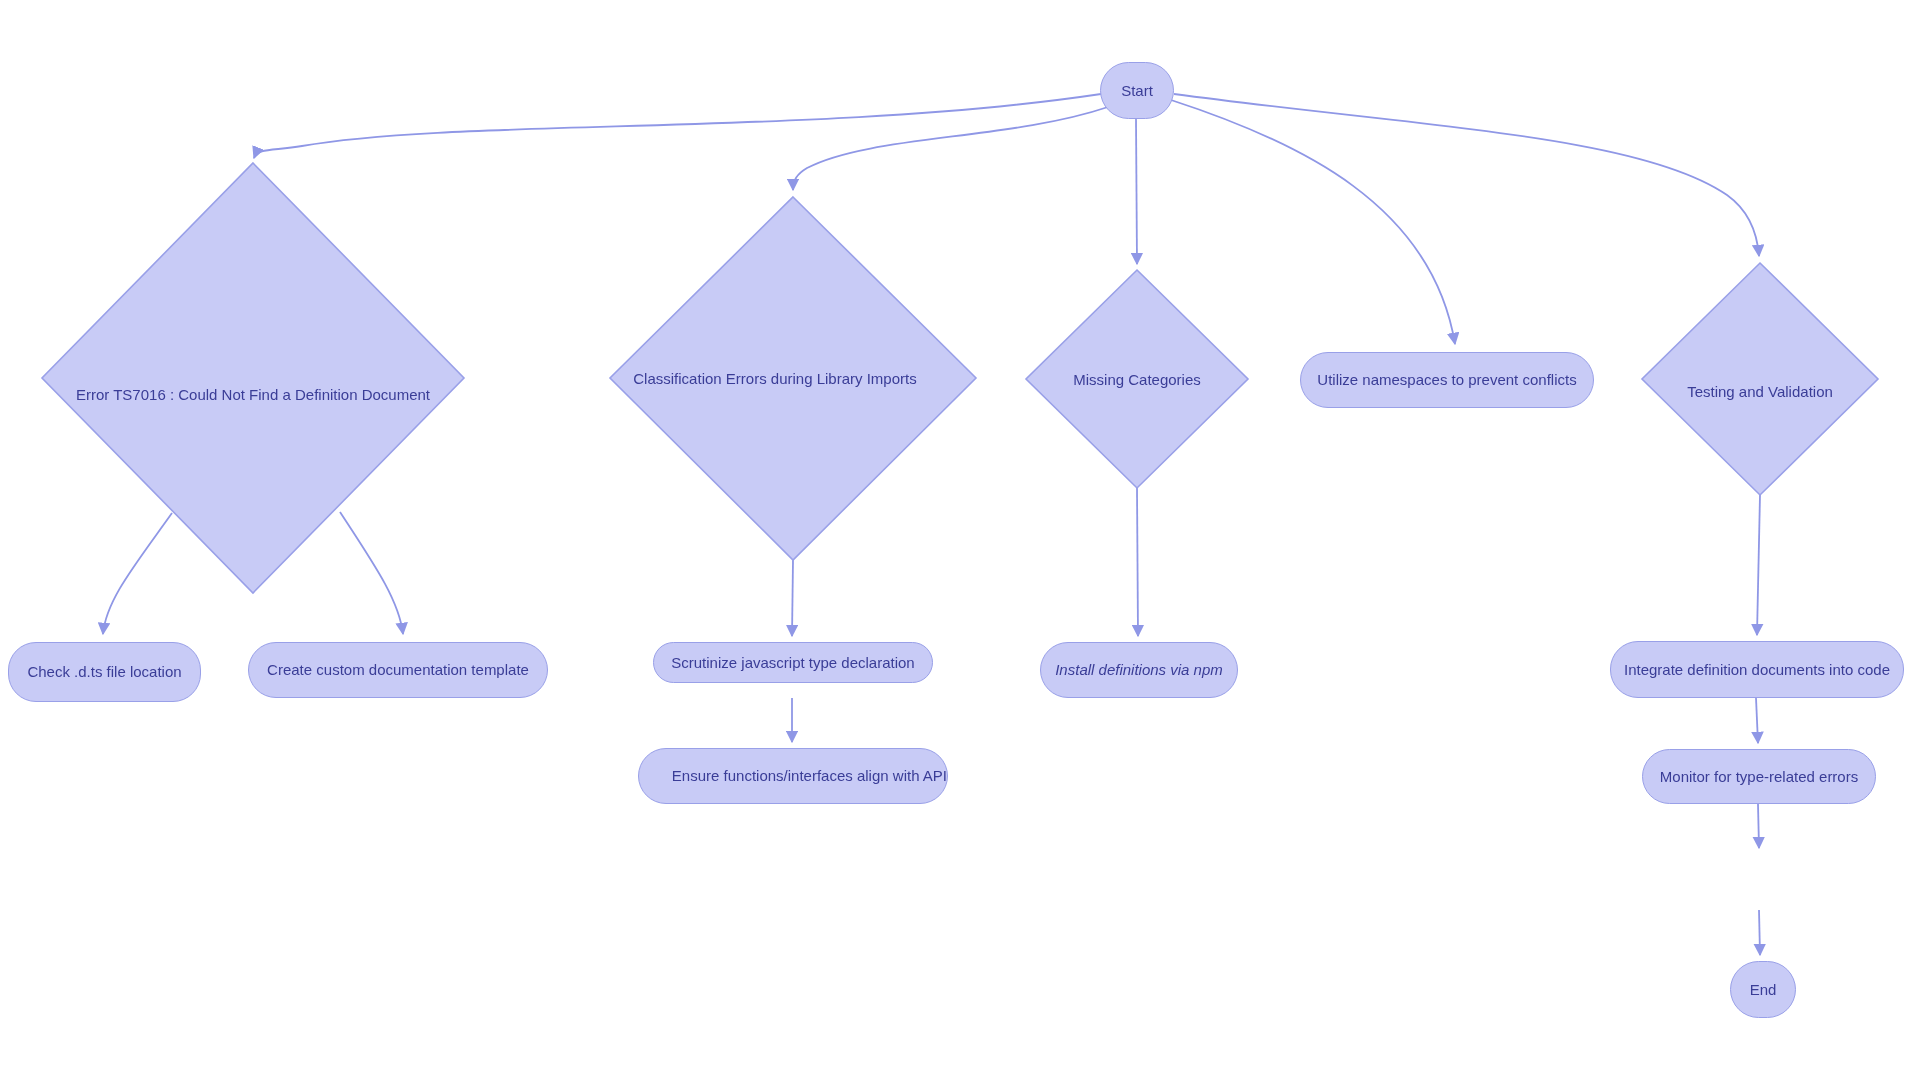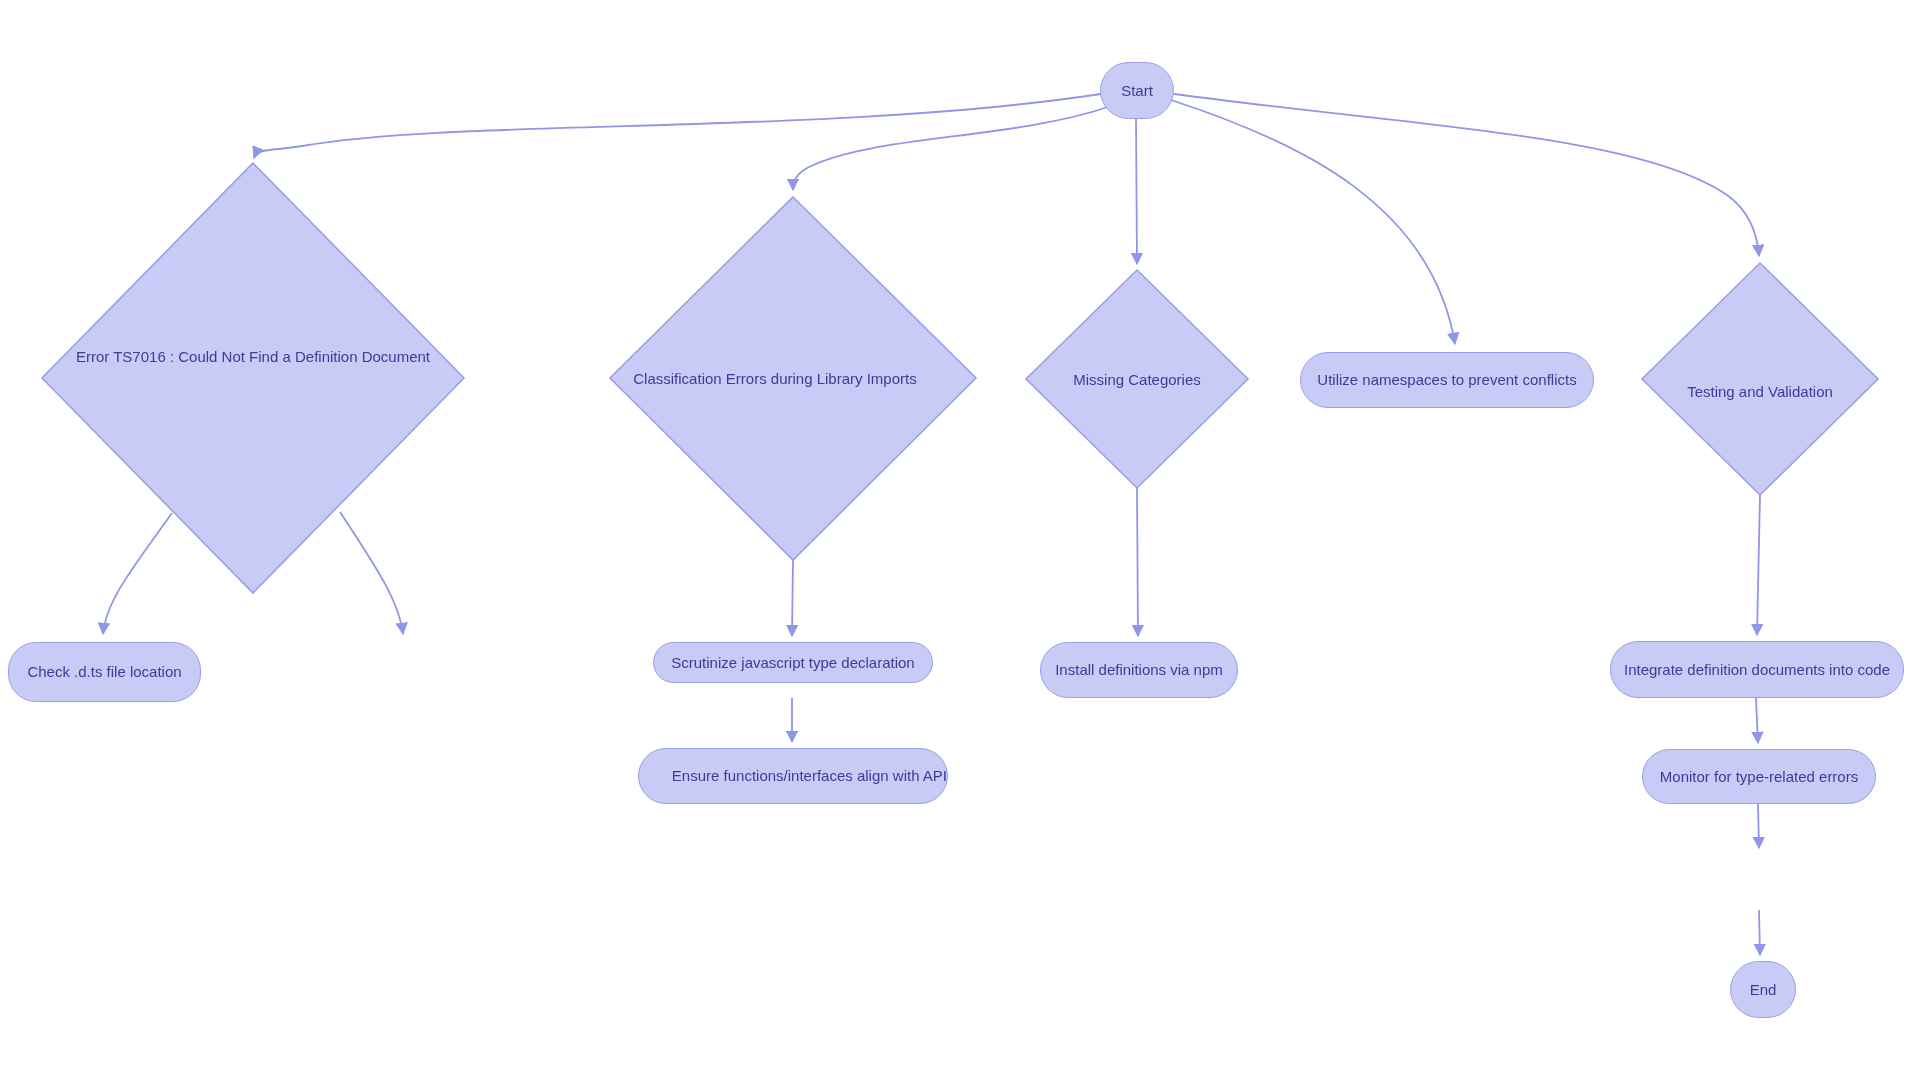--- a/index.html
+++ b/index.html
@@ -57,42 +57,45 @@
     <path class="edge" d="M 1756 698 L 1758 743" marker-end="url(#arrowhead)"></path>
     <path class="edge" d="M 1758 804 L 1759 848" marker-end="url(#arrowhead)"></path>
     <path class="edge" d="M 1759 910 L 1760 955" marker-end="url(#arrowhead)"></path>
 
     <polygon class="diamond" points="253,163 464,378 253,593 42,378"></polygon>
     <polygon class="diamond" points="793,197 976,378 793,560 610,378"></polygon>
     <polygon class="diamond" points="1137,270 1248,379 1137,488 1026,379"></polygon>
     <polygon class="diamond" points="1760,263 1878,379 1760,495 1642,379"></polygon>
   </svg>
 
-  <div class="dlabel" style="left:43px;top:341px;width:420px;height:30px;">Error TS7016 : Could Not Find a Definition Document</div>
+  <div class="dlabel" style="left:43px;top:379px;width:420px;height:30px;">Error TS7016 : Could Not Find a Definition Document</div>
   <div class="dlabel" style="left:600px;top:363px;width:350px;height:30px;">Classification Errors during Library Imports</div>
   <div class="dlabel" style="left:1037px;top:364px;width:200px;height:30px;">Missing Categories</div>
   <div class="dlabel" style="left:1660px;top:364px;width:200px;height:30px;margin-top:12px;">Testing and Validation</div>
 
   <div class="node stadium" style="left:1100px;top:62px;width:74px;height:57px;">
     <span>Start</span>
   </div>
   <div class="node stadium" style="left:1730px;top:961px;width:66px;height:57px;">
     <span>End</span>
   </div>
 
   <div class="node pill" style="left:1300px;top:352px;width:294px;height:56px;">
     <span>Utilize namespaces to prevent conflicts</span>
   </div>
   <div class="node pill" style="left:8px;top:642px;width:193px;height:60px;">
     <span>Check .d.ts file location</span>
   </div>
+  <div class="node pill" style="left:248px;top:642px;width:300px;height:56px;">
+    <span>Create custom documentation template</span>
+  </div>
   <div class="node pill" style="left:653px;top:642px;width:280px;height:41px;">
     <span>Scrutinize javascript type declaration</span>
   </div>
-  <div class="node pill" style="left:1040px;top:642px;width:198px;height:56px;">
+  <div class="node pill" style="left:1040px;top:642px;width:198px;height:56px;font-style:italic;">
     <span>Install definitions via npm</span>
   </div>
   <div class="node pill" style="left:1610px;top:641px;width:294px;height:57px;">
     <span>Integrate definition documents into code</span>
   </div>
   <div class="node pill" style="left:638px;top:748px;width:310px;height:56px;justify-content:flex-end;">
     <span>Ensure functions/interfaces align with API</span>
   </div>
   <div class="node pill" style="left:1642px;top:749px;width:234px;height:55px;align-items:center;">
     <span>Monitor for type-related errors</span>

